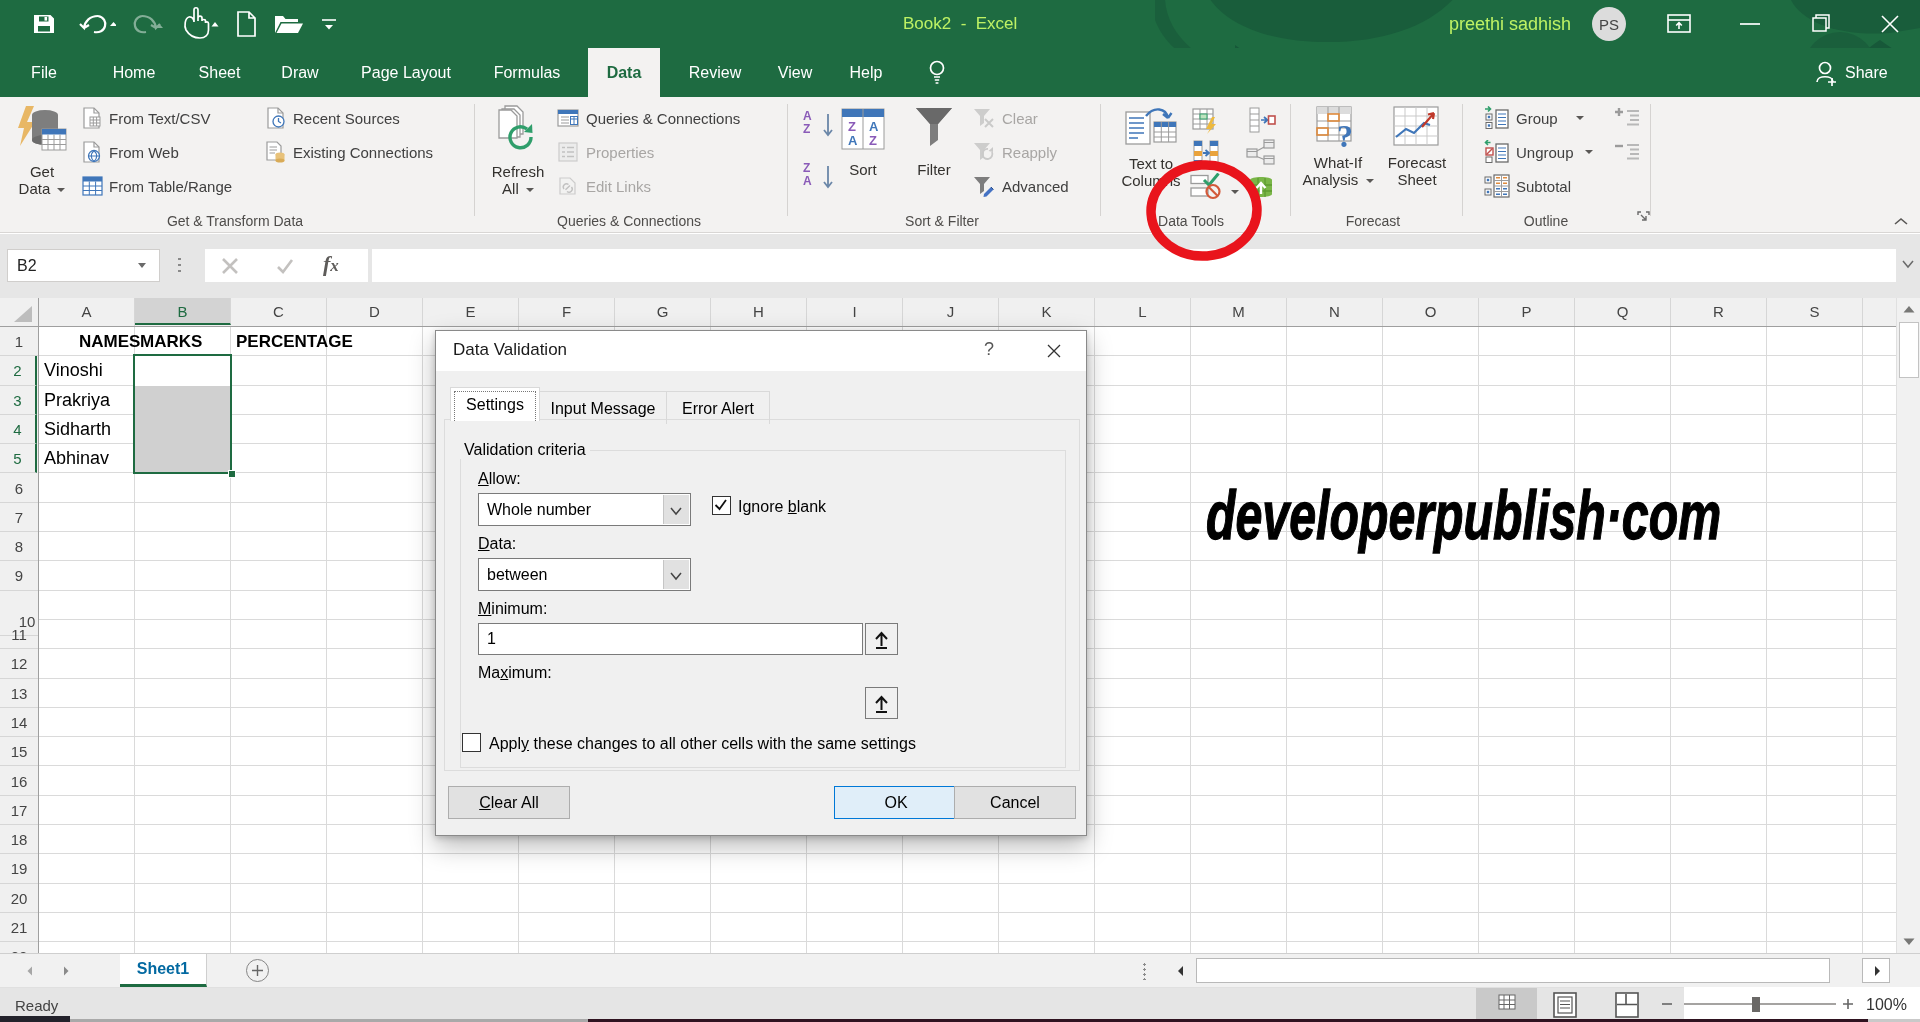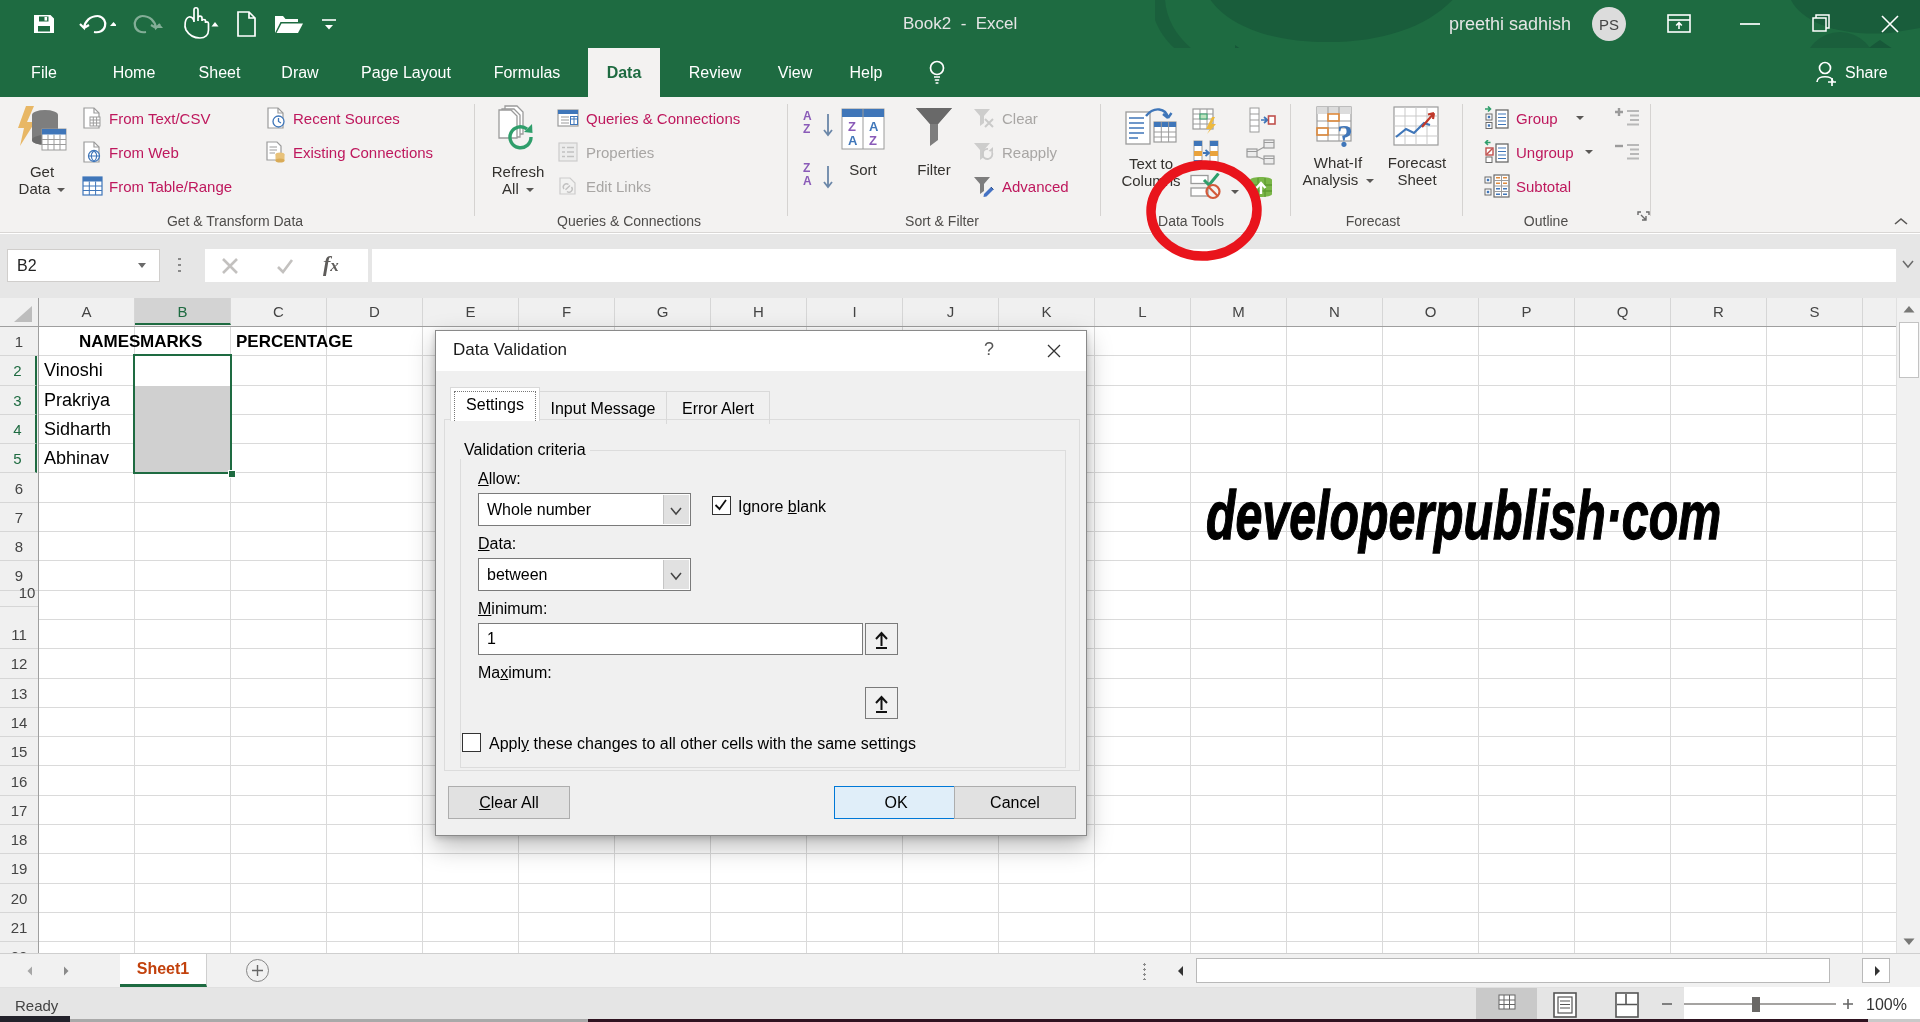--- a/index.html
+++ b/index.html
@@ -6,31 +6,31 @@
 html,body { width:1920px; height:1022px; overflow:hidden; }
 body { font-family:"Liberation Sans", sans-serif; position:relative; background:#fff; }
 .abs { position:absolute; }
 
 
 #titlebar { position:absolute; left:0; top:0; width:1920px; height:48px; background:#1e6b41; overflow:hidden; }
 #tabrow  { position:absolute; left:0; top:48px; width:1920px; height:49px; background:#1e6b41; overflow:visible;padding-left:32px; }
 .greenart { position:absolute; left:1100px; top:0; width:820px; height:97px; overflow:hidden; z-index:0; }
 #titlebar *, #tabrow * { z-index:1; }
 .qat { position:absolute; top:0; height:48px; display:flex; align-items:center; color:#fff; }
-.ttext { color:#e5e5e5; font-size:17px; }
+.ttext { color:#bef264; font-size:17px; }
 
 
 .rtab { position:absolute; top:0; height:49px; line-height:49px; color:#fff; font-size:16px; text-align:center; }
 .rtab.active { background:#f3f2f1; color:#1e6b41; font-weight:bold; }
 
 
 #ribbon { position:absolute; left:0; top:97px; width:1920px; height:136px; background:#f3f2f1; border-bottom:1px solid #d8d6d4; }
 .glabel { position:absolute; top:116px; font-size:14px; color:#4e4c4a; text-align:center; white-space:nowrap; }
 .gsep { position:absolute; top:7px; height:112px; width:1px; background:#d5d3d1; }
-.rlabel { font-size:15px; color:#be185d; white-space:nowrap; }
+.rlabel { font-size:15px; color:#404040; white-space:nowrap; }
 .grayed { color:#a8a6a4; }
 .smallitem { position:absolute; height:24px; display:flex; align-items:center; gap:6px; font-size:15px; color:#33312e; white-space:nowrap; }
 .bigbtn { position:absolute; top:3px; text-align:center; font-size:15px; color:#33312e; }
 .dd { display:inline-block; width:0; height:0; border-left:4px solid transparent; border-right:4px solid transparent; border-top:4px solid #5a5856; vertical-align:middle; margin-left:3px; }
 
 
 #fbar { position:absolute; left:0; top:234px; width:1920px; height:64px; background:#e6e6e6; }
 #namebox { position:absolute; left:7px; top:15px; width:153px; height:33px; background:#fff; border:1px solid #d0cecc; font-size:16px; color:#222; padding-left:9px; line-height:31px; }
 #fxbox { position:absolute; left:205px; top:15px; width:163px; height:33px; background:#fff; }
 #ffield { position:absolute; left:372px; top:15px; width:1524px; height:33px; background:#fff; }
@@ -498,21 +498,21 @@
   <div id="rowheads">
     <div class="rh" style="top:0.0px; height:29.3px; line-height:29.3px;">1</div>
     <div class="rh selrh" style="top:29.3px; height:29.3px; line-height:29.3px;">2</div>
     <div class="rh selrh" style="top:58.6px; height:29.3px; line-height:29.3px;">3</div>
     <div class="rh selrh" style="top:87.9px; height:29.3px; line-height:29.3px;">4</div>
     <div class="rh selrh" style="top:117.2px; height:29.3px; line-height:29.3px;">5</div>
     <div class="rh" style="top:146.5px; height:29.3px; line-height:29.3px;">6</div>
     <div class="rh" style="top:175.8px; height:29.3px; line-height:29.3px;">7</div>
     <div class="rh" style="top:205.1px; height:29.3px; line-height:29.3px;">8</div>
     <div class="rh" style="top:234.4px; height:29.3px; line-height:29.3px;">9</div>
-    <div class="rh" style="top:251px; height:29.3px; line-height:29.3px;padding-left:16px;">10</div>
+    <div class="rh" style="top:280px; height:29.3px; line-height:29.3px;padding-left:16px;">10</div>
     <div class="rh" style="top:293.0px; height:29.3px; line-height:29.3px;">11</div>
     <div class="rh" style="top:322.3px; height:29.3px; line-height:29.3px;">12</div>
     <div class="rh" style="top:351.6px; height:29.3px; line-height:29.3px;">13</div>
     <div class="rh" style="top:380.9px; height:29.3px; line-height:29.3px;">14</div>
     <div class="rh" style="top:410.2px; height:29.3px; line-height:29.3px;">15</div>
     <div class="rh" style="top:439.5px; height:29.3px; line-height:29.3px;">16</div>
     <div class="rh" style="top:468.8px; height:29.3px; line-height:29.3px;">17</div>
     <div class="rh" style="top:498.1px; height:29.3px; line-height:29.3px;">18</div>
     <div class="rh" style="top:527.4px; height:29.3px; line-height:29.3px;">19</div>
     <div class="rh" style="top:556.7px; height:29.3px; line-height:29.3px;">20</div>
@@ -544,21 +544,21 @@
   </div>
 </div>
 
 <div id="tabbar">
   <svg class="abs" style="left:22px; top:9px;" width="16" height="16" viewBox="0 0 16 16">
       <path d="M10 3.5 L5.5 8 L10 12.5 Z" fill="#a6a6a6"></path>
     </svg>
   <svg class="abs" style="left:58px; top:9px;" width="16" height="16" viewBox="0 0 16 16">
       <path d="M6 3.5 L10.5 8 L6 12.5 Z" fill="#8a8a8a"></path>
     </svg>
-  <div class="abs" style="left:120px; top:0px; width:87px; height:33px; background:#fff; border-right:1px solid #cfcfcf; border-bottom:3px solid #1e6b41; color:#c2410c; font-weight:bold; font-size:16px; text-align:center; line-height:30px;">Sheet1</div>
+  <div class="abs" style="left:120px; top:0px; width:87px; height:33px; background:#fff; border-right:1px solid #cfcfcf; border-bottom:3px solid #1e6b41; color:#0369a1; font-weight:bold; font-size:16px; text-align:center; line-height:30px;">Sheet1</div>
   <div class="abs" style="left:246px; top:5px; width:23px; height:23px; border:1px solid #868686; border-radius:50%; color:#666; text-align:center;"><svg width="21" height="21" viewBox="0 0 21 21">
         <path d="M10.5 5 L10.5 16 M5 10.5 L16 10.5" stroke="#666" stroke-width="1.4"></path>
       </svg></div>
   <div class="abs" style="left:1143px; top:8px; width:3px; height:18px; background-image:radial-gradient(circle, #8a8a8a 1.1px, transparent 1.2px); background-size:3px 5px;"></div>
   <div class="abs" style="left:1168px; top:4px; width:722px; height:26px; background:#f1f1f1;"></div>
   <svg class="abs" style="left:1173px; top:9px;" width="16" height="16" viewBox="0 0 16 16">
       <path d="M10 3 L5 8 L10 13 Z" fill="#333"></path>
     </svg>
   <div class="abs" style="left:1196px; top:4px; width:634px; height:25px; background:#fff; border:1px solid #b9b9b9;"></div>
   <div class="abs" style="left:1862px; top:4px; width:28px; height:25px; background:#fff; border:1px solid #b9b9b9;"></div>

